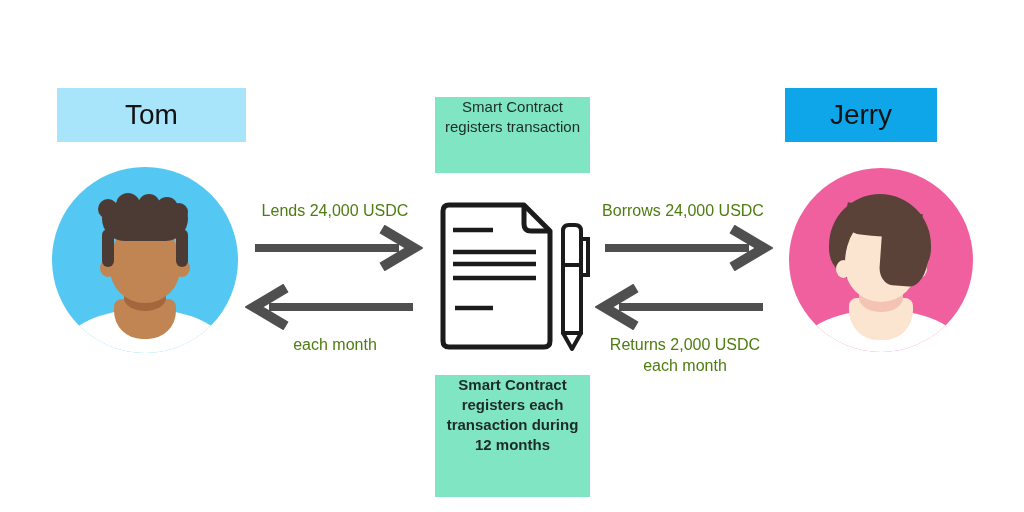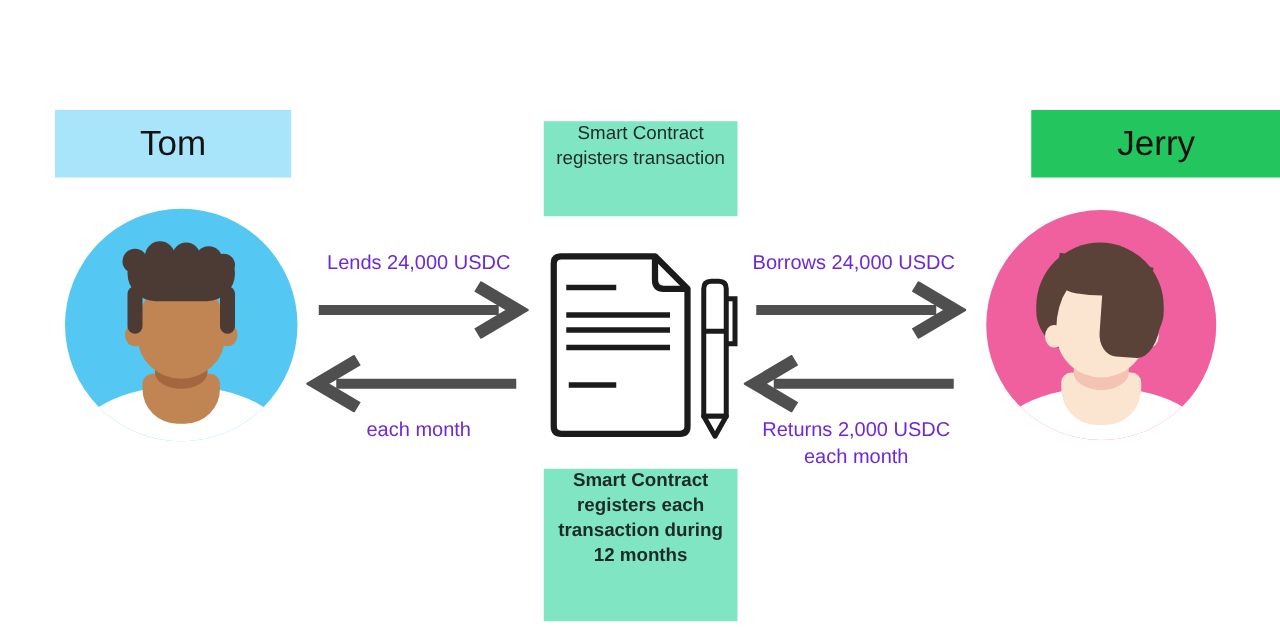--- a/index.html
+++ b/index.html
@@ -5,33 +5,33 @@
   html,body{margin:0;padding:0;background:#fff;}
   .stage{
     position:relative;width:1024px;height:512px;background:#ffffff;
     font-family:"Liberation Sans",sans-serif;overflow:hidden;
   }
   
   .label-box{
     position:absolute;display:flex;align-items:center;justify-content:center;
     font-size:28px;color:#121212;
   }
-  .tom-label{left:44px;top:88px;width:189px;height:54px;background:#a8e4fa;}
-  .jerry-label{left:785px;top:88px;width:200px;height:54px;background:#22c55e;margin-left:40px;}
+  .tom-label{left:57px;top:88px;width:189px;height:54px;background:#a8e4fa;}
+  .jerry-label{left:785px;top:88px;width:152px;height:54px;background:#0ea5e9;}
   
   .note-box{
     position:absolute;display:flex;align-items:flex-start;justify-content:center;
     background:#80e5c3;color:#1d2b27;font-size:15px;line-height:20px;
     text-align:center;padding:0 8px;box-sizing:border-box;
   }
   .note-top{left:435px;top:97px;width:155px;height:76px;}
   .note-bottom{left:435px;top:375px;width:155px;height:122px;font-weight:bold;}
   
   .flow-label{
-    position:absolute;width:180px;text-align:center;color:#6d28d9;
+    position:absolute;width:180px;text-align:center;color:#4d7c0f;
     font-size:16px;line-height:21px;
   }
   .lend-label{left:245px;top:200px;}
   .borrow-label{left:593px;top:200px;}
   .receive-label{left:245px;top:334px;}
   .return-label{left:595px;top:334px;}
   
   .arrow{position:absolute;}
   .lend-arrow{left:253px;top:225px;}
   .borrow-arrow{left:603px;top:225px;}

